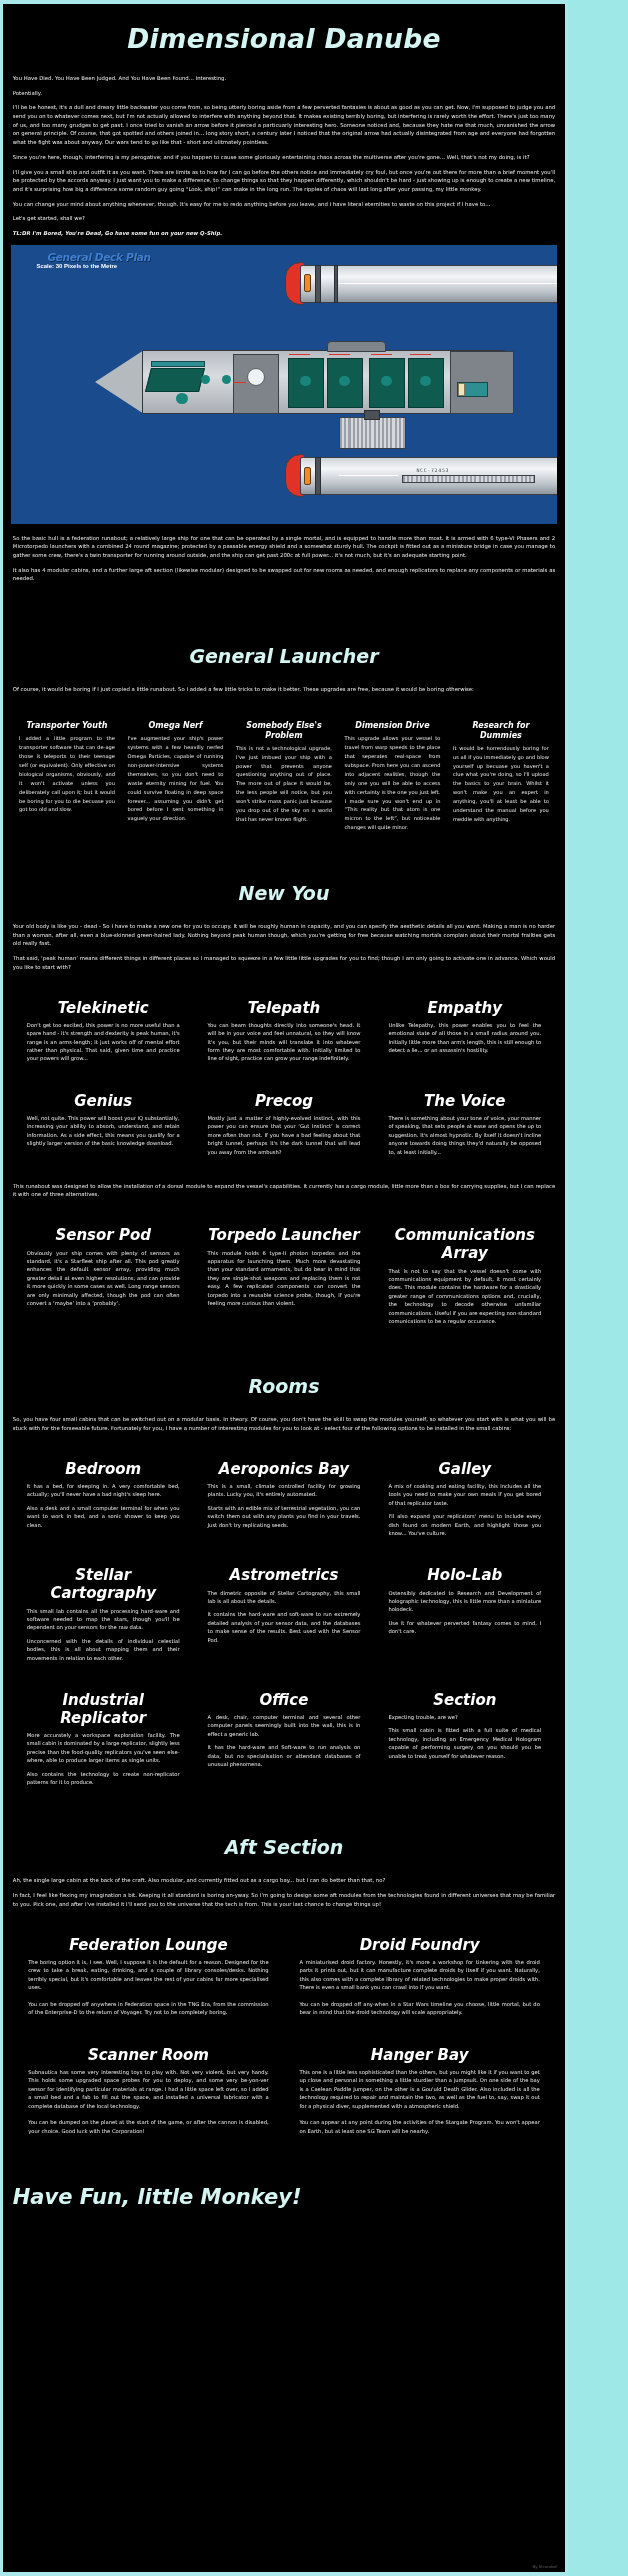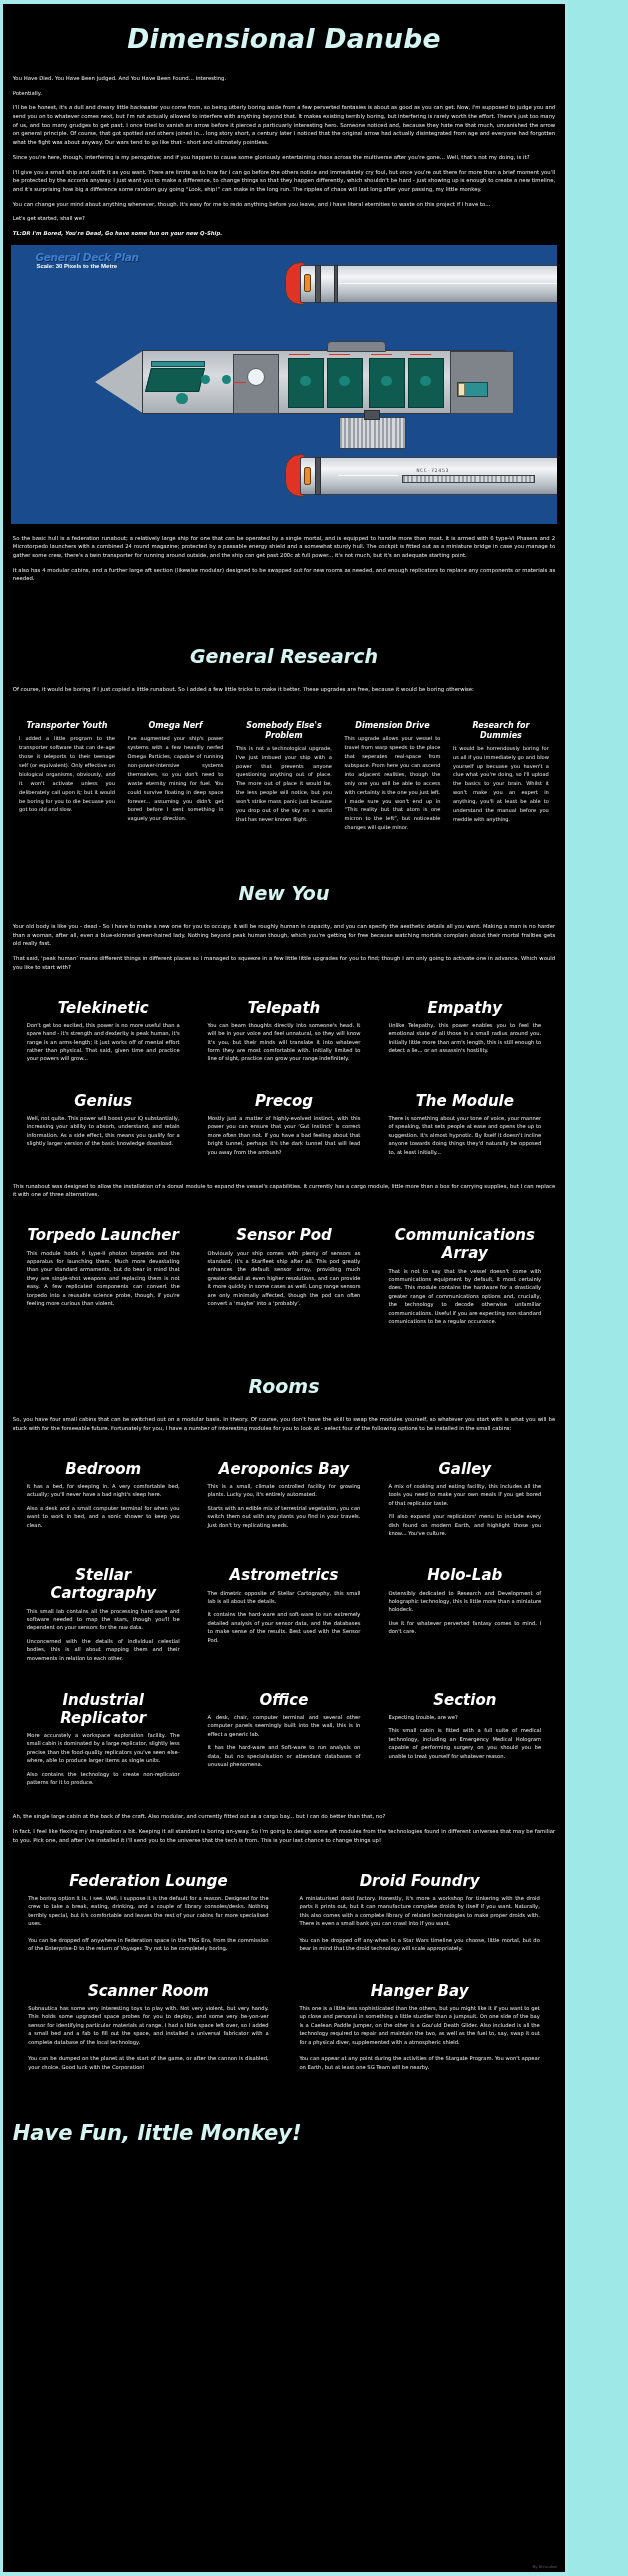--- a/index.html
+++ b/index.html
@@ -64,21 +64,21 @@
   
   .deckplan-wrap { margin:7px 0 9.8px 0; padding:0 8.4px; }
   .deckplan {
     position:relative;
     width:100%;
     height:279px;
     background:#1a4b8c;
     overflow:hidden;
   }
   .dp-title {
-    position:absolute; left:24px; top:5.6px;
+    position:absolute; left:36px; top:5.6px;
     font-family:"DejaVu Sans", sans-serif;
     font-weight:bold; font-style:italic;
     font-size:10.5px;
     color:#3f7fd0;
     text-shadow:0.7px 0.7px 0 #0d2c55;
     letter-spacing:-0.3px;
   }
   .dp-scale {
     position:absolute; left:25px; top:18px;
     font-size:6px; font-weight:bold; color:#ffffff;
@@ -267,21 +267,21 @@
       <div class="whiteline" style="left:328px;top:230px;width:59px;height:0.7px;"></div>
     </div>
   </div>
 
   <div class="inner">
     <p class="body">So the basic hull is a federation runabout; a relatively large ship for one that can be operated by a single mortal, and is equipped to handle more than most. It is armed with 6 type-VI Phasers and 2 Microtorpedo launchers with a combined 24 round magazine; protected by a passable energy shield and a somewhat sturdy hull. The cockpit is fitted out as a miniature bridge in case you manage to gather some crew, there's a twin transporter for running around outside, and the ship can get past 200c at full power... it's not much, but it's an adequate starting point.</p>
     <p class="body">It also has 4 modular cabins, and a further large aft section (likewise modular) designed to be swapped out for new rooms as needed, and enough replicators to replace any components or materials as needed.</p>
 
     <div class="spacer-lg"></div>
 
-    <h2 class="section">General Research</h2>
+    <h2 class="section">General Launcher</h2>
     <p class="body">Of course, it would be boring if I just copied a little runabout. So I added a few little tricks to make it better. These upgrades are free, because it would be boring otherwise:</p>
     <div class="spacer-md"></div>
 
     <div class="grid cols5">
       <div class="card">
         <h3>Transporter Youth</h3>
         <p>I added a little program to the transporter software that can de-age those it teleports to their teenage self (or equivalent). Only effective on biological organisms, obviously, and it won't activate unless you deliberately call upon it; but it would be boring for you to die becuase you got too old and slow.</p>
       </div>
       <div class="card">
         <h3>Omega Nerf</h3>
@@ -328,38 +328,38 @@
     <div class="grid cols3">
       <div class="card">
         <h3>Genius</h3>
         <p>Well, not quite. This power will boost your IQ substantially, increasing your ability to absorb, understand, and retain information. As a side effect, this means you qualify for a slightly larger version of the basic knowledge download.</p>
       </div>
       <div class="card">
         <h3>Precog</h3>
         <p>Mostly just a matter of highly-evolved instinct, with this power you can ensure that your ‘Gut Instinct’ is correct more often than not. If you have a bad feeling about that bright tunnel, perhaps it's the dark tunnel that will lead you away from the ambush?</p>
       </div>
       <div class="card">
-        <h3>The Module</h3>
+        <h3>The Voice</h3>
         <p>There is something about your tone of voice, your manner of speaking, that sets people at ease and opens the up to suggestion. It's almost hypnotic. By itself it doesn't incline anyone towards doing things they'd naturally be opposed to, at least initially...</p>
       </div>
     </div>
 
     <div class="spacer-md"></div>
 
     <p class="body">This runabout was designed to allow the installation of a dorsal module to expand the vessel's capabilities. It currently has a cargo module, little more than a box for carrying supplies, but I can replace it with one of three alternatives.</p>
     <div class="spacer-md"></div>
 
     <div class="grid cols3">
+      <div class="card">
+        <h3>Sensor Pod</h3>
+        <p>Obviously your ship comes with plenty of sensors as standard, it's a Starfleet ship after all. This pod greatly enhances the default sensor array, providing much greater detail at even higher resolutions, and can provide it more quickly in some cases as well. Long range sensors are only minimally affected, though the pod can often convert a ‘maybe’ into a ‘probably’.</p>
+      </div>
       <div class="card">
         <h3>Torpedo Launcher</h3>
         <p>This module holds 6 type-II photon torpedos and the apparatus for launching them. Much more devastating than your standard armaments, but do bear in mind that they are single-shot weapons and replacing them is not easy. A few replicated components can convert the torpedo into a reusable science probe, though, if you're feeling more curious than violent.</p>
-      </div>
-      <div class="card">
-        <h3>Sensor Pod</h3>
-        <p>Obviously your ship comes with plenty of sensors as standard, it's a Starfleet ship after all. This pod greatly enhances the default sensor array, providing much greater detail at even higher resolutions, and can provide it more quickly in some cases as well. Long range sensors are only minimally affected, though the pod can often convert a ‘maybe’ into a ‘probably’.</p>
       </div>
       <div class="card">
         <h3>Communications Array</h3>
         <p>That is not to say that the vessel doesn't come with communications equipment by default, it most certainly does. This module contains the hardware for a drastically greater range of communications options and, crucially, the technology to decode otherwise unfamiliar communications. Useful if you are expecting non-standard comunications to be a regular occurance.</p>
       </div>
     </div>
 
     <div class="spacer-md"></div>
 
     <h2 class="section">Rooms</h2>
@@ -419,20 +419,21 @@
       </div>
       <div class="card">
         <h3>Section</h3>
         <p>Expecting trouble, are we?</p>
         <p>This small cabin is fitted with a full suite of medical technology, including an Emergency Medical Hologram capable of performing surgery on you should you be unable to treat yourself for whatever reason.</p>
       </div>
     </div>
 
     <div class="spacer-md"></div>
 
+    <h2 class="section">Aft Section</h2>
     <p class="body">Ah, the single large cabin at the back of the craft. Also modular, and currently fitted out as a cargo bay... but I can do better than that, no?</p>
     <p class="body">In fact, I feel like flexing my imagination a bit. Keeping it all standard is boring an-yway. So I'm going to design some aft modules from the technologies found in different universes that may be familiar to you. Pick one, and after I've installed it I'll send you to the universe that the tech is from. This is your last chance to change things up!</p>
     <div class="spacer-md"></div>
 
     <div class="grid cols2">
       <div class="card">
         <h3>Federation Lounge</h3>
         <p style="white-space:pre-line;">The boring option it is, I see. Well, I suppose it is the default for a reason. Designed for the crew to take a break, eating, drinking, and a couple of library consoles/desks. Nothing terribly special, but it's comfortable and leaves the rest of your cabins far more specialised uses.
 
 You can be dropped off anywhere in Federation space in the TNG Era, from the commission of the Enterprise-D to the return of Voyager. Try not to be completely boring.</p>

